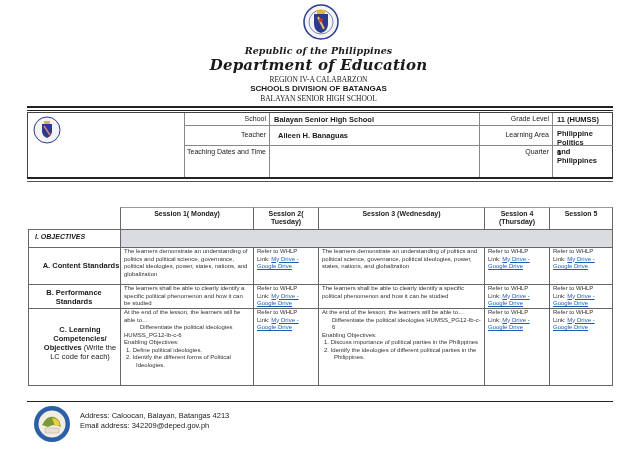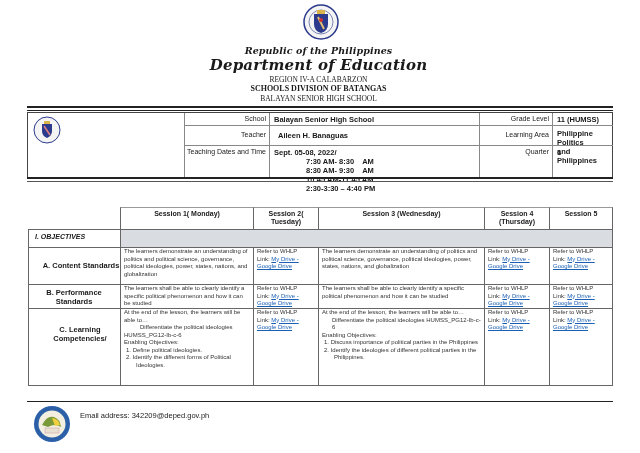--- a/index.html
+++ b/index.html
@@ -5,21 +5,21 @@
     * { margin: 0; padding: 0; box-sizing: border-box; }
     html, body { width: 640px; height: 453px; background: #ffffff; overflow: hidden; }
     body { position: relative; font-family: "Liberation Sans", sans-serif; color: #1a1a1a; }
 
     .seal-top { position: absolute; left: 303px; top: 2px; width: 36px; height: 40px; }
 
     .hdr-text { position: absolute; left: 0; width: 637px; text-align: center; }
     .republic { top: 45px; font-family: "DejaVu Serif", serif; font-weight: bold; font-size: 9.5px; font-style: italic; letter-spacing: 0.1px; }
     .deped { top: 56px; font-family: "DejaVu Serif", serif; font-weight: bold; font-size: 15px; font-style: italic; letter-spacing: 0.2px; }
     .region { top: 75px; font-family: "Liberation Serif", serif; font-size: 7.5px; }
-    .division { top: 84px; font-family: Liberation Serif, serif; font-weight: bold; font-size: 8px; }
+    .division { top: 84px; font-family: Liberation Sans, sans-serif; font-weight: bold; font-size: 8px; }
     .school-line { top: 94px; font-family: "Liberation Serif", serif; font-size: 7.5px; }
 
     .rule { position: absolute; left: 27px; width: 586px; background: #222; }
     .rule-top { top: 106px; height: 2px; }
     .rule-top2 { top: 110px; height: 1px; }
 
     
     .info { position: absolute; left: 27px; top: 112px; width: 586px; height: 65px; border: 1px solid #444; border-bottom: none; font-size: 7.5px; }
     .info-bottom { position: absolute; left: 27px; top: 177px; width: 586px; height: 2px; background: #222; }
     .info-bottom2 { position: absolute; left: 27px; top: 181px; width: 586px; height: 1px; background: #555; }
@@ -87,27 +87,20 @@
   <div class="hline" style="left:156px; top:12px; width:429px;"></div>
   <div class="hline" style="left:156px; top:32px; width:429px;"></div>
 
   <div class="lbl" style="left:157px; top:2px; width:84px;">School</div>
   <div class="val" style="left:242px; top:2px;">Balayan Senior High School</div>
 
   <div class="lbl" style="left:157px; top:18px; width:84px;">Teacher</div>
   <div class="val" style="left:246px; top:18px;">Aileen H. Banaguas</div>
 
   <div class="lbl" style="left:157px; top:35px; width:84px;">Teaching Dates and Time</div>
-  <div class="val" style="left:242px; top:35px;">
-    <div>Sept. 05-08, 2022/</div>
-    <div style="padding-left:32px; white-space:pre;">7:30 AM- 8:30    AM</div>
-    <div style="padding-left:32px; white-space:pre;">8:30 AM- 9:30    AM</div>
-    <div style="padding-left:32px; white-space:pre;">10:45 AM-11:45 AM</div>
-    <div style="padding-left:32px; white-space:pre;">2:30-3:30 – 4:40 PM</div>
-  </div>
 
   <div class="lbl" style="left:452px; top:2px; width:72px;">Grade Level</div>
   <div class="val" style="left:525px; top:2px;">11 (HUMSS)</div>
 
   <div class="lbl" style="left:452px; top:18px; width:72px;">Learning Area</div>
   <div class="val" style="left:525px; top:16px;">
     <div>Philippine Politics</div>
     <div>and Philippines</div>
   </div>
 
@@ -186,20 +179,21 @@
   </div>
   <div class="txt" style="left:522px; top:77px; width:63px;">
     <span style="display:block;">Refer to WHLP</span>
     <span>Link: </span><a class="link">My Drive -</a>
     <a class="link" style="display:block;">Google Drive</a>
   </div>
 
   <div class="row-label" style="top:118px; padding-left:14px; border:none; width:90px;">
     <div>C.  Learning</div>
     <div>Competencies/</div>
+    <div><span>Objectives</span><span class="light"> (Write the LC code for each)</span></div>
   </div>
   <div class="txt" style="left:93px; top:101px; width:132px;">
     <span style="display:block;">At the end of the lesson, the learners will be able to…</span>
     <span class="indent" style="padding-left:16px;">Differentiate the political ideologies</span>
     <span style="display:block;">HUMSS_PG12-Ib-c-6</span>
     <span style="display:block;">Enabling Objectives:</span>
     <span class="li">1.   Define political ideologies.</span>
     <span class="li">2.   Identify the different forms of Political Ideologies.</span>
   </div>
   <div class="txt" style="left:226px; top:101px; width:64px;">
@@ -228,14 +222,15 @@
 
 <div class="footer-rule"></div>
 <svg class="footer-logo" viewBox="0 0 38 38">
   <circle cx="19" cy="19" r="18" fill="#2b5fa8"></circle>
   <circle cx="19" cy="19" r="13.5" fill="#f3efe0"></circle>
   <path d="M9 20 Q14 10 21 12 Q27 14 28 22 Q22 18 15 22 Z" fill="#7a9a3a"></path>
   <path d="M19 13 Q26 14 27 20 L22 21 Z" fill="#f0d040"></path>
   <rect x="12" y="23" width="14" height="5" fill="#e8e0d0" stroke="#c9a" stroke-width="0.5"></rect>
 </svg>
 <div class="footer-text">
+  <div>Address: Caloocan, Balayan, Batangas 4213</div>
   <div>Email address: 342209@deped.gov.ph</div>
 </div>
 
 </body></html>

